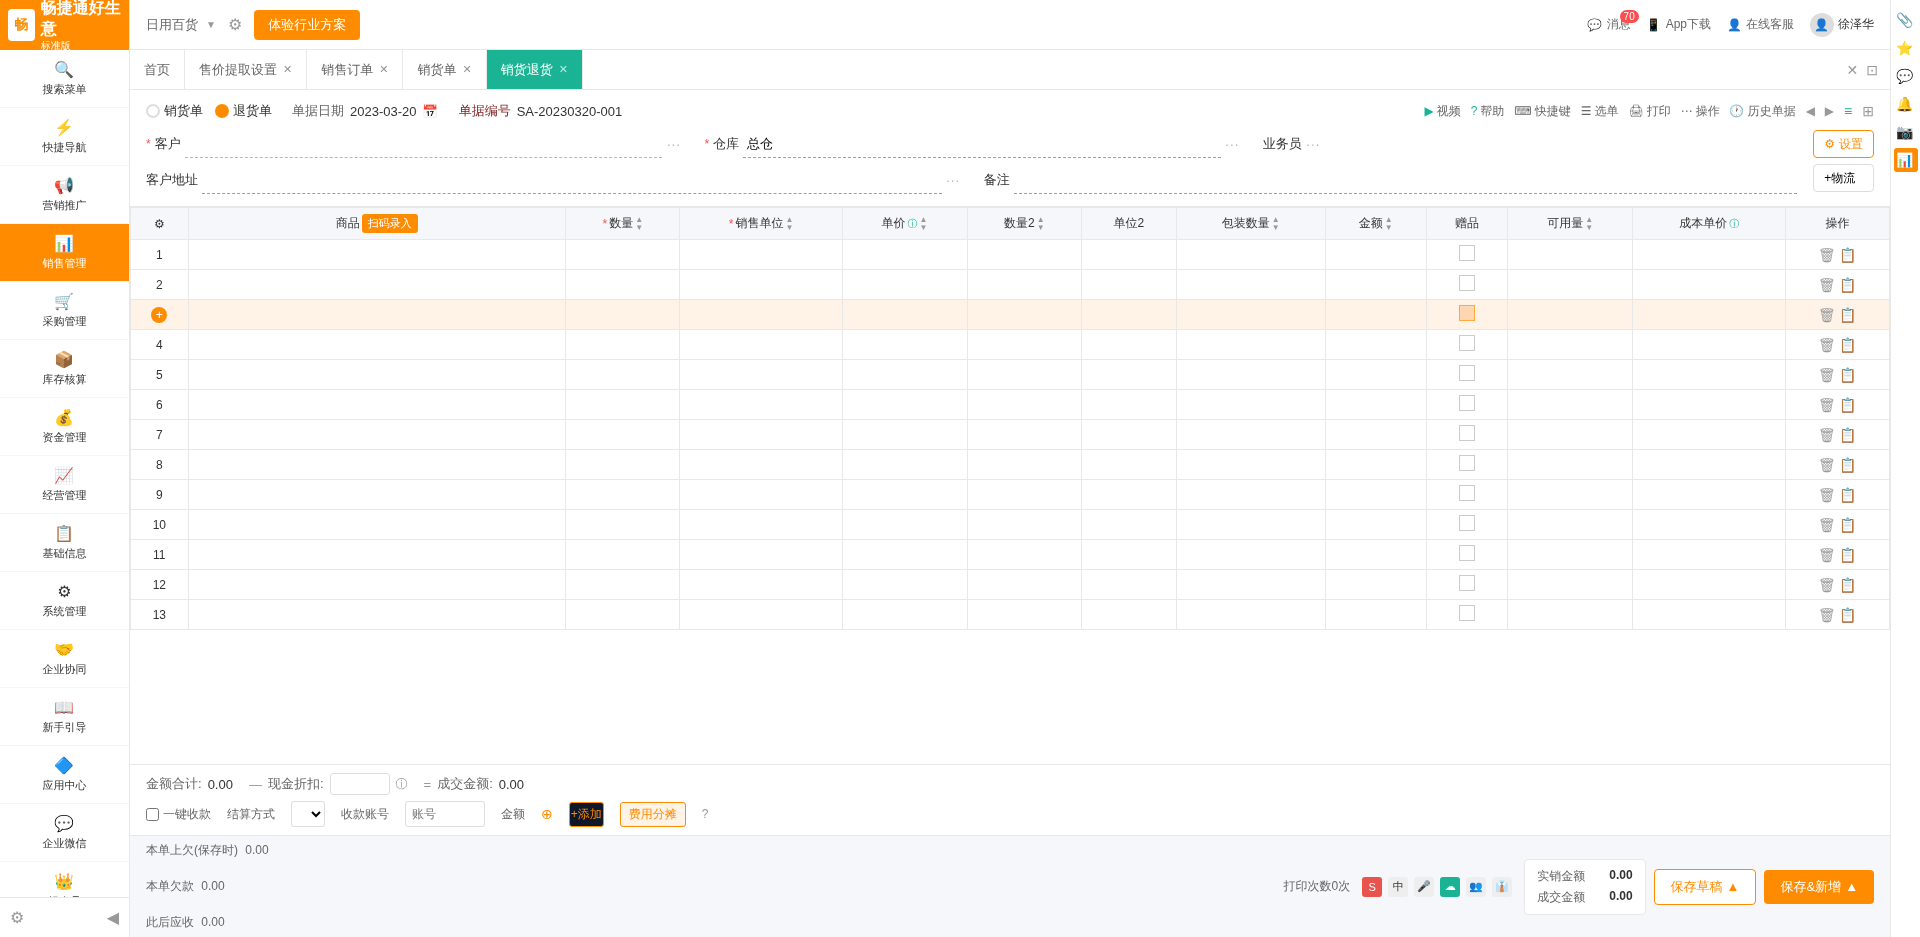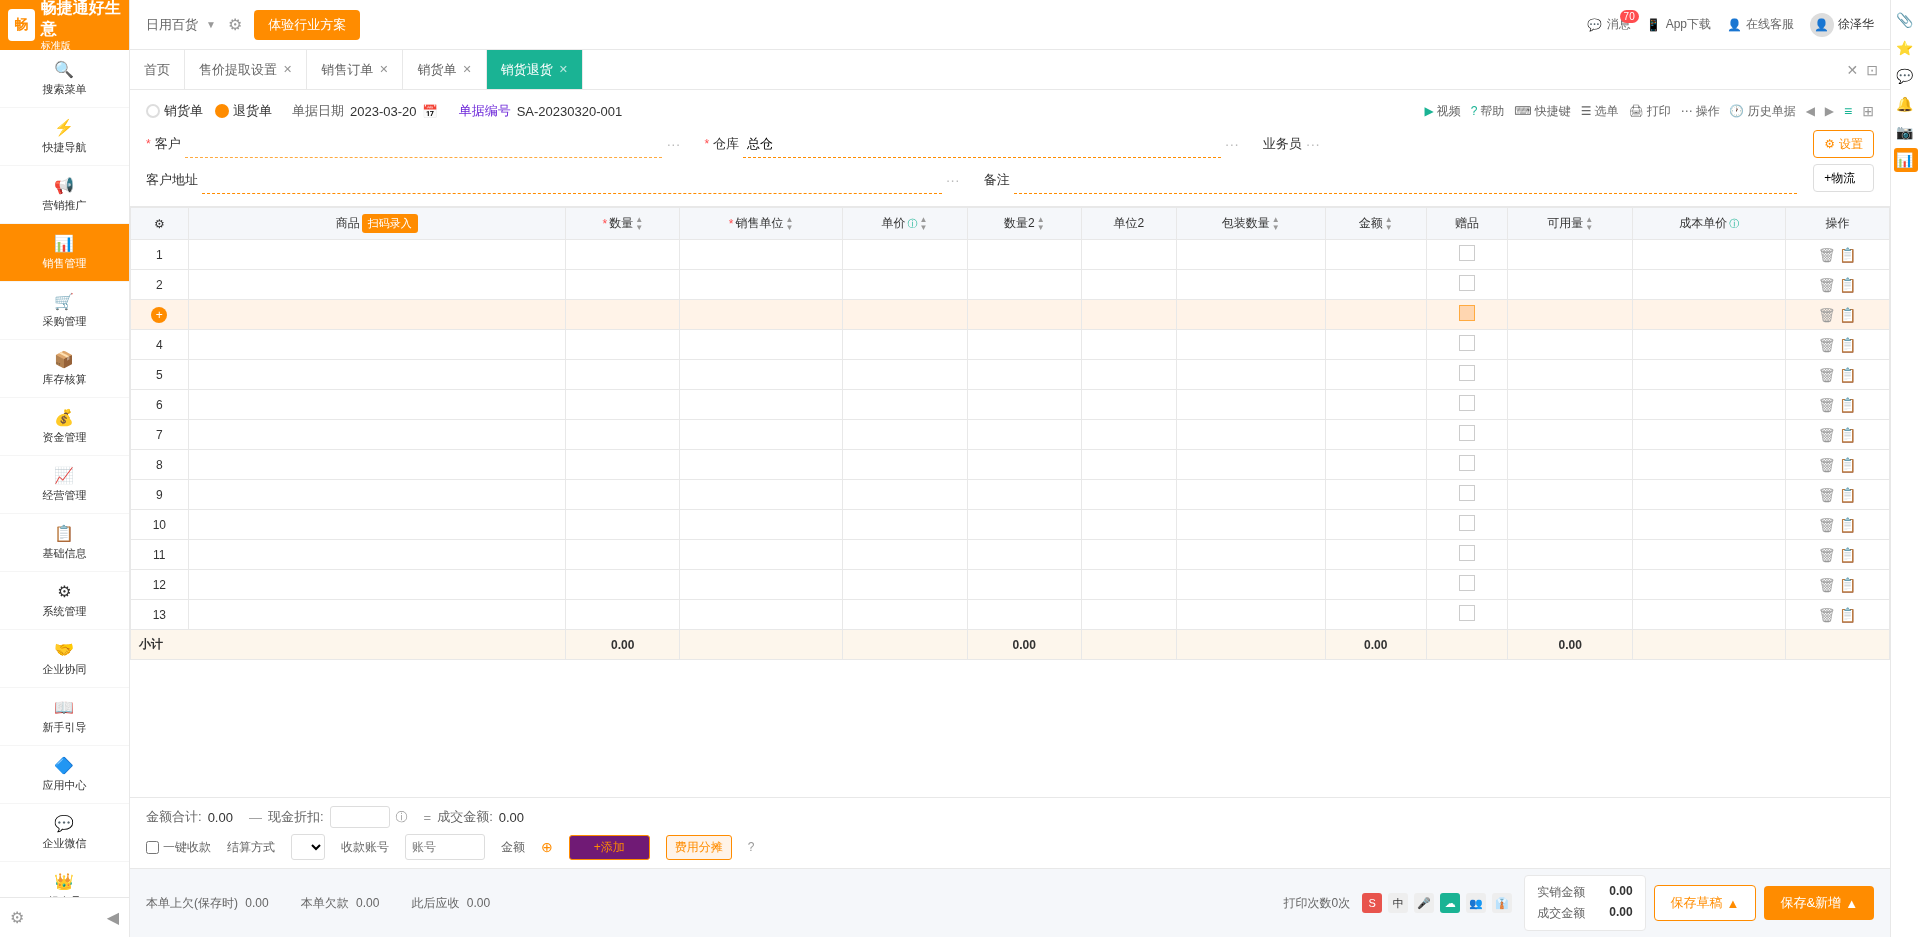--- a/index.html
+++ b/index.html
@@ -53,21 +53,21 @@
     
     .form-area { background: #fff; padding: 12px 16px; border-bottom: 1px solid #e8e8e8; }
     .radio-group { display: flex; gap: 12px; align-items: center; }
     .radio-item { display: flex; align-items: center; gap: 4px; cursor: pointer; font-size: 13px; }
     .radio-dot { width: 14px; height: 14px; border-radius: 50%; border: 2px solid #ddd; display: inline-block; }
     .radio-dot.checked { border-color: #ff8c00; background: #ff8c00; }
     .form-date { display: flex; align-items: center; gap: 6px; font-size: 13px; }
     .form-date-label { color: #666; }
     .form-date-value { color: #333; }
     .form-id { display: flex; align-items: center; gap: 6px; font-size: 13px; }
-    .form-id-label { color: #6d28d9; text-align: center; }
+    .form-id-label { color: #7f1d1d; text-align: center; }
     .form-id-value { color: #333; }
     .form-toolbar-item { display: flex; align-items: center; gap: 3px; font-size: 12px; color: #666; cursor: pointer; }
     .form-col-input { flex: 1; height: 28px; border: none; border-bottom: 1px dashed #ff8c00; background: transparent; font-size: 13px; padding: 0 4px; outline: none; }
     .form-col-dots { color: #bbb; font-size: 14px; cursor: pointer; }
     .form-buttons-right { display: flex; flex-direction: column; gap: 6px; padding-left: 16px; }
     .form-btn { height: 28px; padding: 0 10px; border: 1px solid #ddd; border-radius: 4px; background: #fff; font-size: 12px; cursor: pointer; display: flex; align-items: center; gap: 4px; white-space: nowrap; }
     .form-btn.orange { border-color: #ff8c00; color: #ff8c00; }
 
     
     .table-area { flex: 1; background: #fff; overflow: auto; }
@@ -90,26 +90,26 @@
     .bottom-area { background: #fff; border-top: 1px solid #e8e8e8; padding: 8px 16px; }
     .bottom-row1 { display: flex; align-items: center; gap: 16px; margin-bottom: 6px; }
     .amount-sum { font-size: 13px; color: #333; display: flex; align-items: center; gap: 6px; }
     .amount-sum .dash { color: #999; }
     .amount-sum .equal { color: #999; }
     .amount-label { color: #666; }
     .amount-value { color: #333; }
     .bottom-row2 { display: flex; align-items: center; gap: 16px; }
     .checkbox-label { display: flex; align-items: center; gap: 4px; font-size: 12px; color: #666; cursor: pointer; }
     .select-field { height: 26px; border: 1px solid #ddd; border-radius: 3px; padding: 0 6px; font-size: 12px; background: #fff; }
-    .add-btn { background: #701a75; border: 1px solid #ff8c00; color: #ff8c00; border-radius: 3px; padding: 3px 24px; font-size: 12px; cursor: pointer; display: flex; align-items: center; gap: 2px; }
+    .add-btn { background: #0f172a; border: 1px solid #ff8c00; color: #ff8c00; border-radius: 3px; padding: 3px 1px; font-size: 12px; cursor: pointer; display: flex; align-items: center; gap: 2px; }
     .expense-btn { background: #fff3e8; border: 1px solid #ff8c00; color: #ff8c00; border-radius: 3px; padding: 3px 8px; font-size: 12px; cursor: pointer; }
     .help-icon { color: #999; font-size: 12px; cursor: pointer; }
 
     .status-bar { background: #f5f7fa; border-top: 1px solid #e8e8e8; padding: 6px 16px; display: flex; align-items: center; justify-content: space-between; }
-    .status-left { display: flex; gap: 32px; font-size: 12px; color: #666; }
+    .status-left { display: flex; gap: 19px; font-size: 12px; color: #666; flex-direction: column; }
     .status-right { display: flex; align-items: center; gap: 12px; }
     .print-count { font-size: 12px; color: #666; }
     .input-method-bar { display: flex; align-items: center; gap: 6px; }
     .im-icon { width: 20px; height: 20px; border-radius: 3px; display: flex; align-items: center; justify-content: center; font-size: 11px; cursor: pointer; }
     .summary-box { background: #fff; border: 1px solid #e8e8e8; border-radius: 4px; padding: 8px 12px; display: flex; flex-direction: column; gap: 4px; }
     .summary-row { display: flex; justify-content: space-between; gap: 24px; font-size: 12px; }
     .summary-label { color: #666; }
     .summary-value { color: #333; font-weight: bold; }
     .btn-save-draft { background: #fff; border: 1px solid #ff8c00; color: #ff8c00; border-radius: 4px; padding: 8px 16px; font-size: 13px; cursor: pointer; display: flex; align-items: center; gap: 4px; }
     .btn-save-new { background: #ff8c00; border: none; color: #fff; border-radius: 4px; padding: 8px 16px; font-size: 13px; cursor: pointer; display: flex; align-items: center; gap: 4px; }
@@ -725,34 +725,20 @@
               <td></td>
               <td></td>
               <td>
                 <div class="action-icons">
                   <span class="action-icon">🗑</span>
                   <span class="action-icon">📋</span>
                 </div>
               </td>
             </tr>
 
-          <tr class="total-row">
-            <td colspan="2" style="text-align:left;padding-left:8px;">小计</td>
-            <td>0.00</td>
-            <td></td>
-            <td></td>
-            <td>0.00</td>
-            <td></td>
-            <td></td>
-            <td>0.00</td>
-            <td></td>
-            <td>0.00</td>
-            <td></td>
-            <td></td>
-          </tr>
         </tbody>
       </table>
     </div>
 
     <div class="bottom-area">
       <div class="bottom-row1">
         <span class="amount-sum">
           <span class="amount-label">金额合计:</span>
           <span class="amount-value">0.00</span>
         </span>

